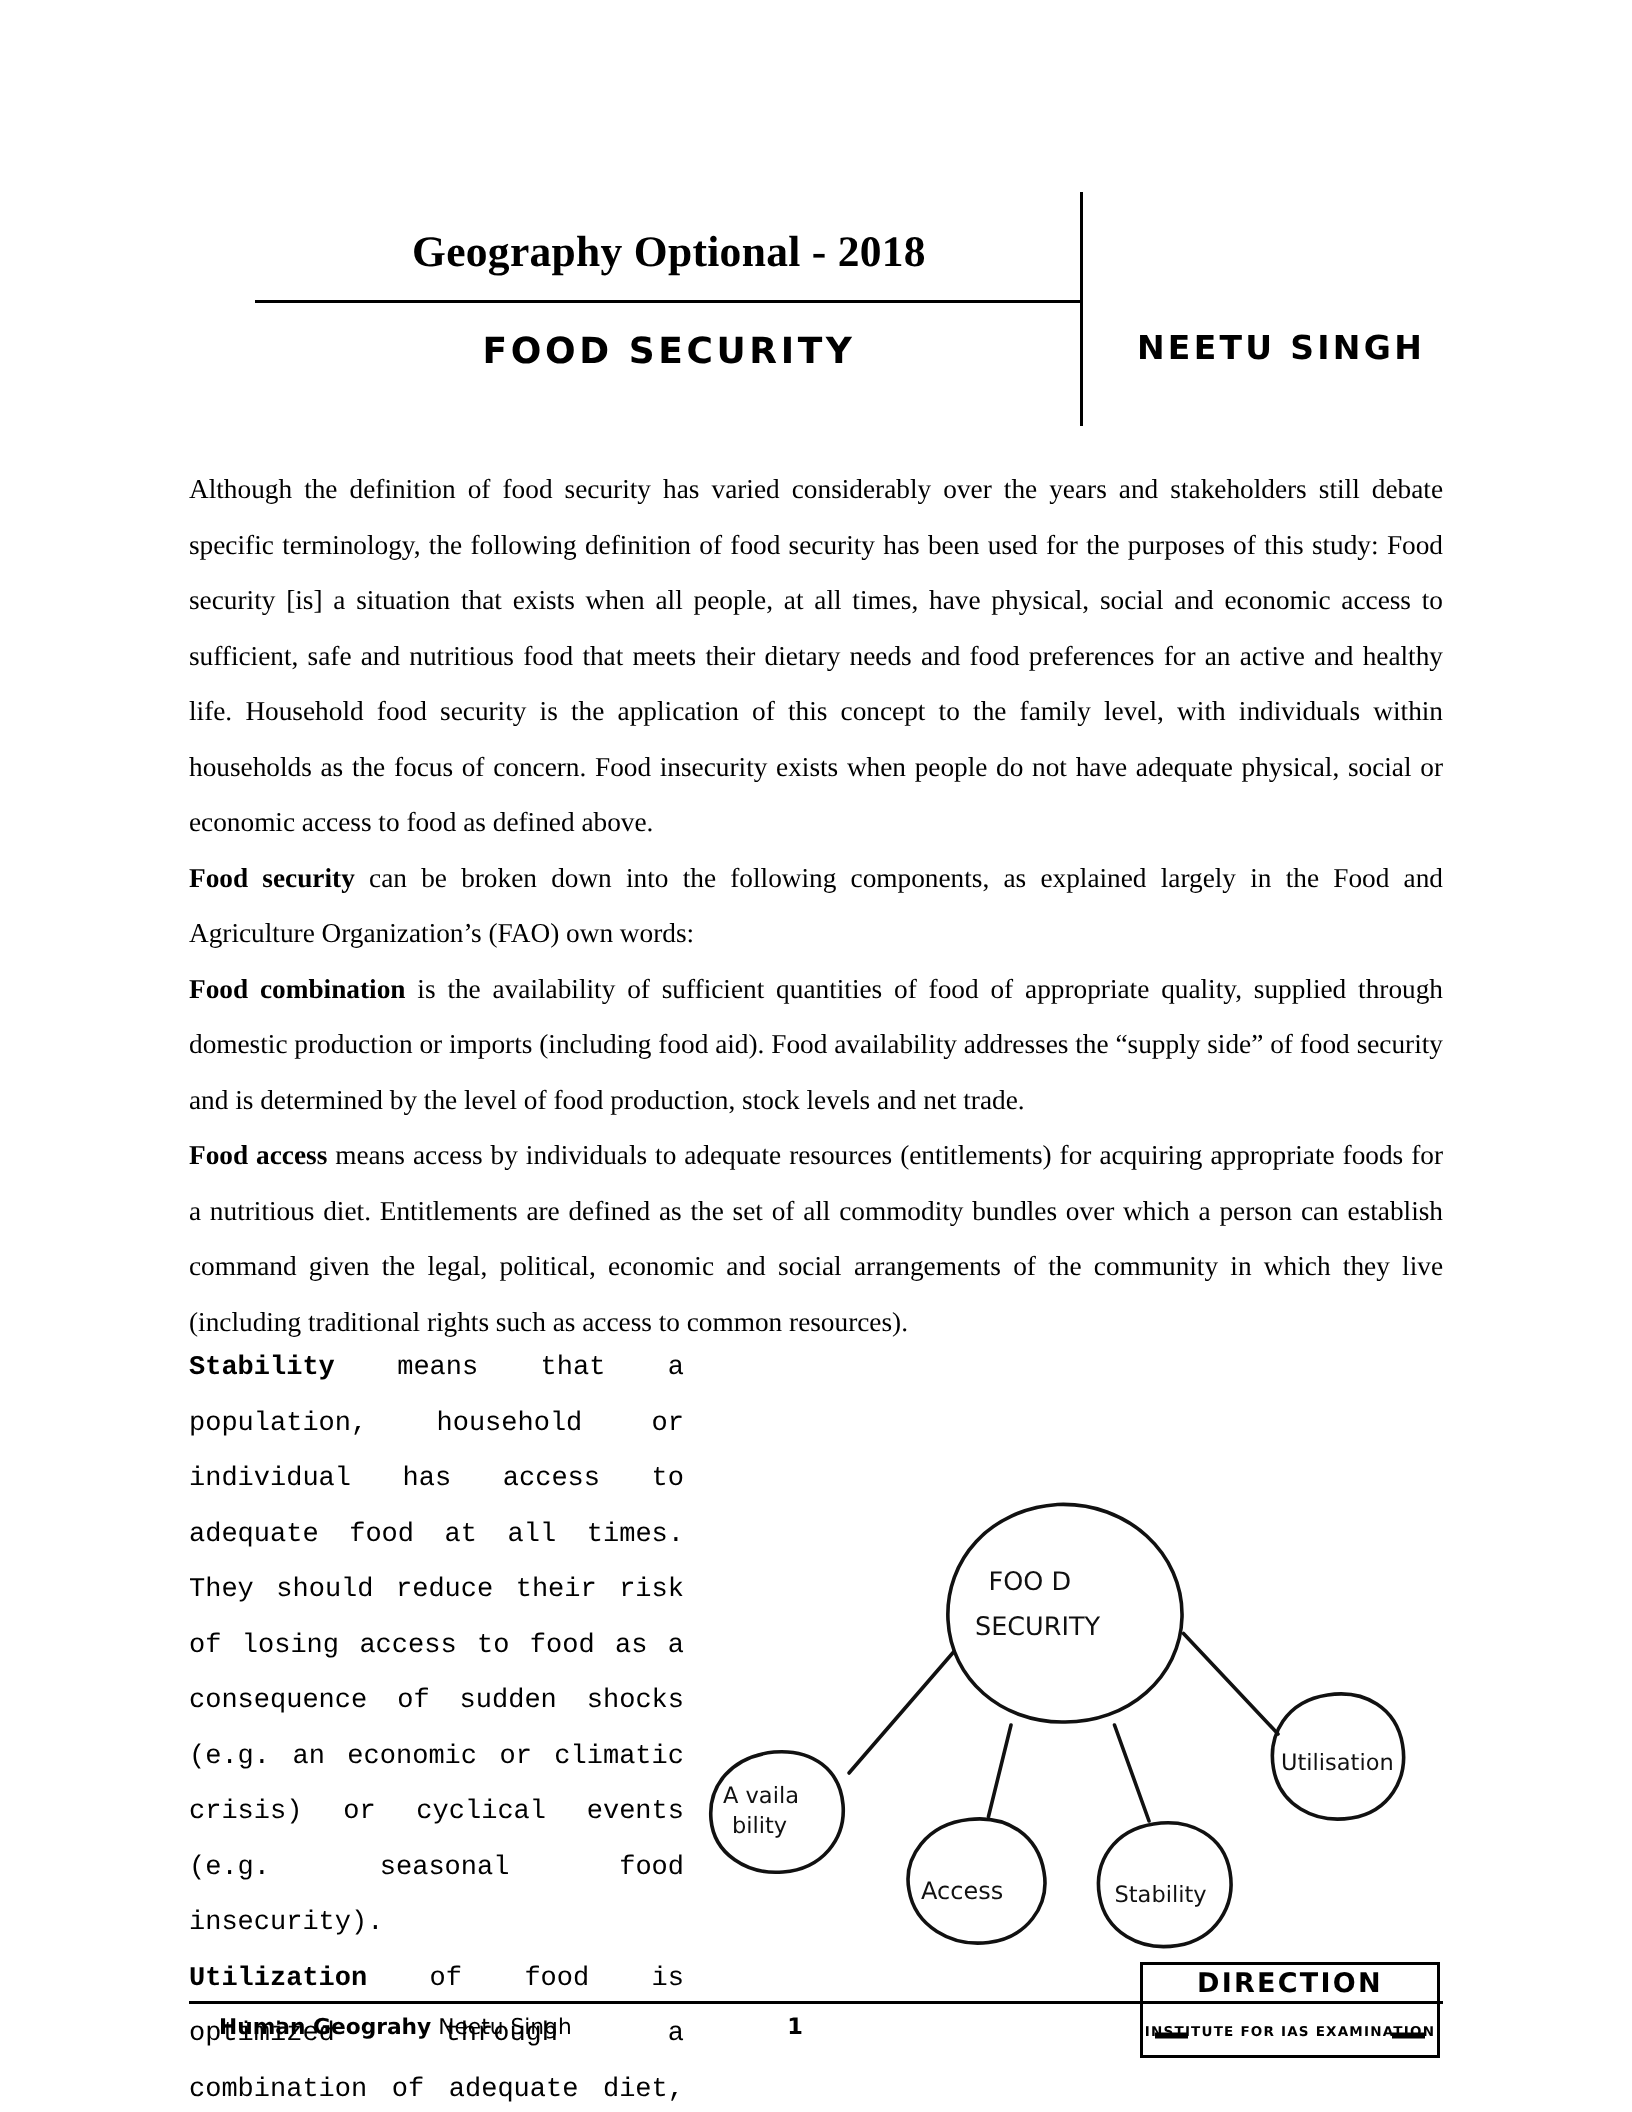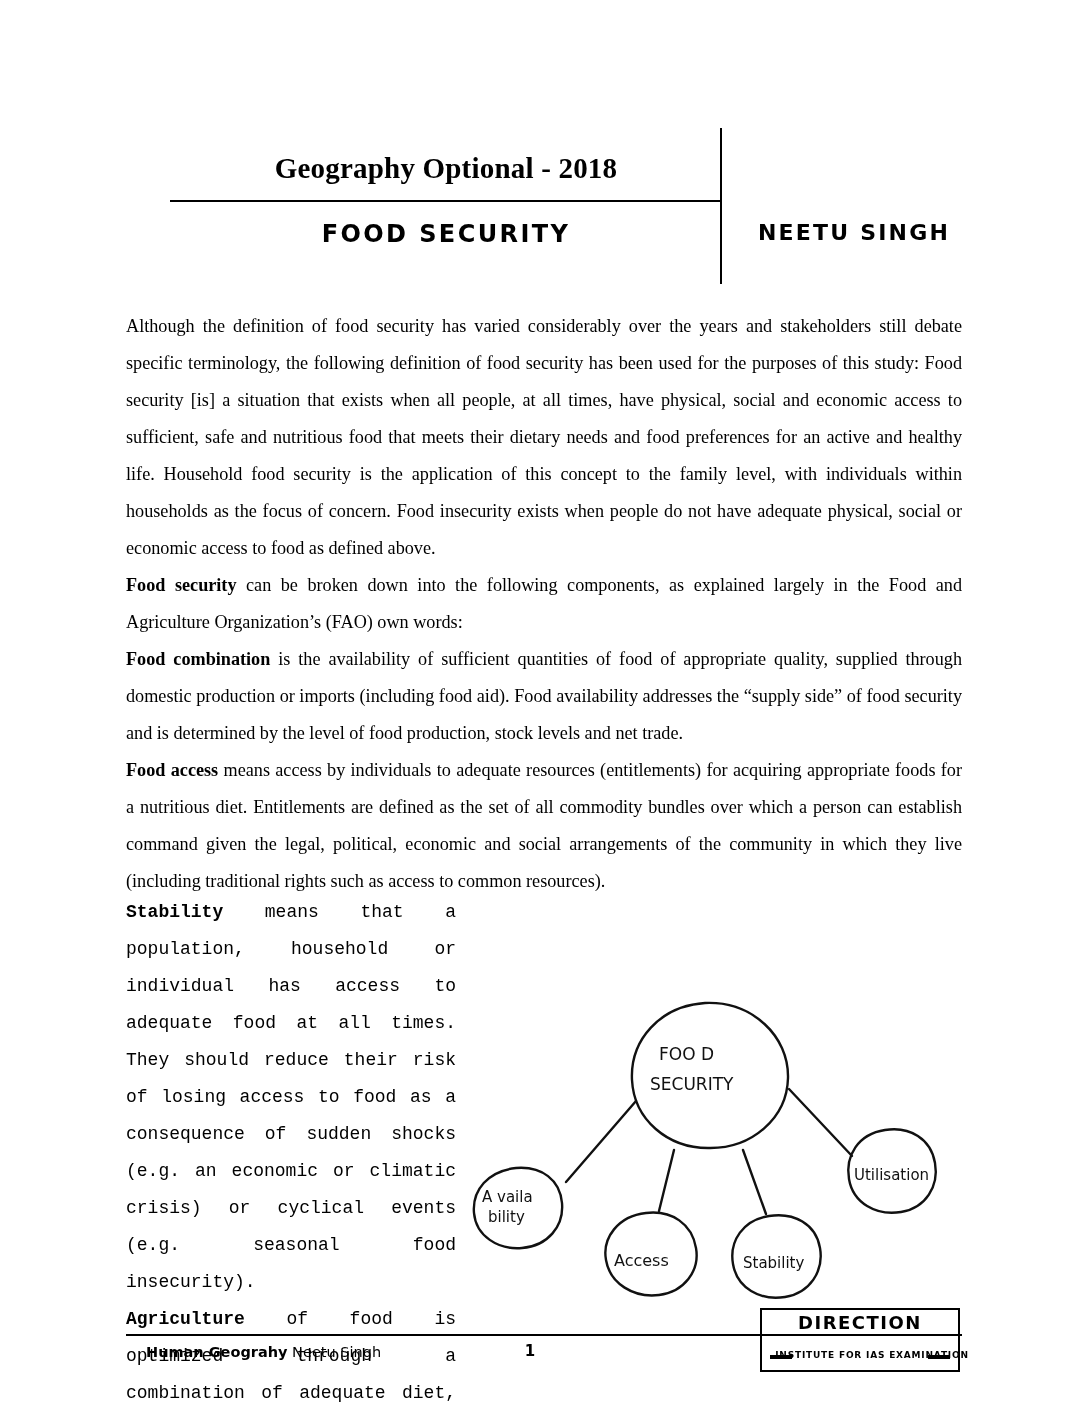--- a/index.html
+++ b/index.html
@@ -171,21 +171,21 @@
     top: 2px;
     width: 196px;
     text-align: center;
     font-family: "DejaVu Sans", sans-serif;
     font-size: 18px;
     font-weight: bold;
     letter-spacing: 1.5px;
   }
   .logo-sub {
     position: absolute;
-    left: 12px;
+    left: 0;
     top: 40px;
     width: 196px;
     text-align: center;
     font-family: "DejaVu Sans", sans-serif;
     font-size: 9px;
     font-weight: bold;
     letter-spacing: 0.8px;
   }
   .logo-sub-bar {
     position: absolute;
@@ -214,21 +214,21 @@
 
   <div class="body-wrap">
     <p class="para">Although the definition of food security has varied considerably over the years and stakeholders still debate specific terminology, the following definition of food security has been used for the purposes of this study: Food security [is] a situation that exists when all people, at all times, have physical, social and economic access to sufficient, safe and nutritious food that meets their dietary needs and food preferences for an active and healthy life. Household food security is the application of this concept to the family level, with individuals within households as the focus of concern. Food insecurity exists when people do not have adequate physical, social or economic access to food as defined above.</p>
     <p class="para"><b>Food security</b><span> can be broken down into the following components, as explained largely in the Food and Agriculture Organization’s (FAO) own words:</span></p>
     <p class="para"><b>Food combination</b><span> is the availability of sufficient quantities of food of appropriate quality, supplied through domestic production or imports (including food aid). Food availability addresses the “supply side” of food security and is determined by the level of food production, stock levels and net trade.</span></p>
     <p class="para"><b>Food access</b><span> means access by individuals to adequate resources (entitlements) for acquiring appropriate foods for a nutritious diet. Entitlements are defined as the set of all commodity bundles over which a person can establish command given the legal, political, economic and social arrangements of the community in which they live (including traditional rights such as access to common resources).</span></p>
   </div>
 
   <div class="two-col">
     <p><b>Stability</b><span> means that a population, household or individual has access to adequate food at all times. They should reduce their risk of losing access to food as a consequence of sudden shocks (e.g. an economic or climatic crisis) or cyclical events (e.g. seasonal food insecurity).</span></p>
-    <p><b>Agriculture</b><span> of food is optimized through a combination of adequate diet, clean water, sanitation and health care in order</span></p>
+    <p><b>Utilization</b><span> of food is optimized through a combination of adequate diet, clean water, sanitation and health care in order</span></p>
   </div>
 
   <div class="diagram">
     <svg width="510" height="350" viewBox="0 0 510 350">
       <g fill="none" stroke="#111" stroke-width="2.4" stroke-linecap="round">
 
         <path d="M245,35 C200,38 170,72 172,112 C174,152 208,180 248,180 C292,181 327,150 328,110 C329,68 292,33 245,35 Z"></path>
 
         <path d="M56,200 C28,203 12,222 14,245 C16,268 38,282 62,280 C88,278 104,258 102,235 C100,212 82,198 56,200 Z"></path>
 

